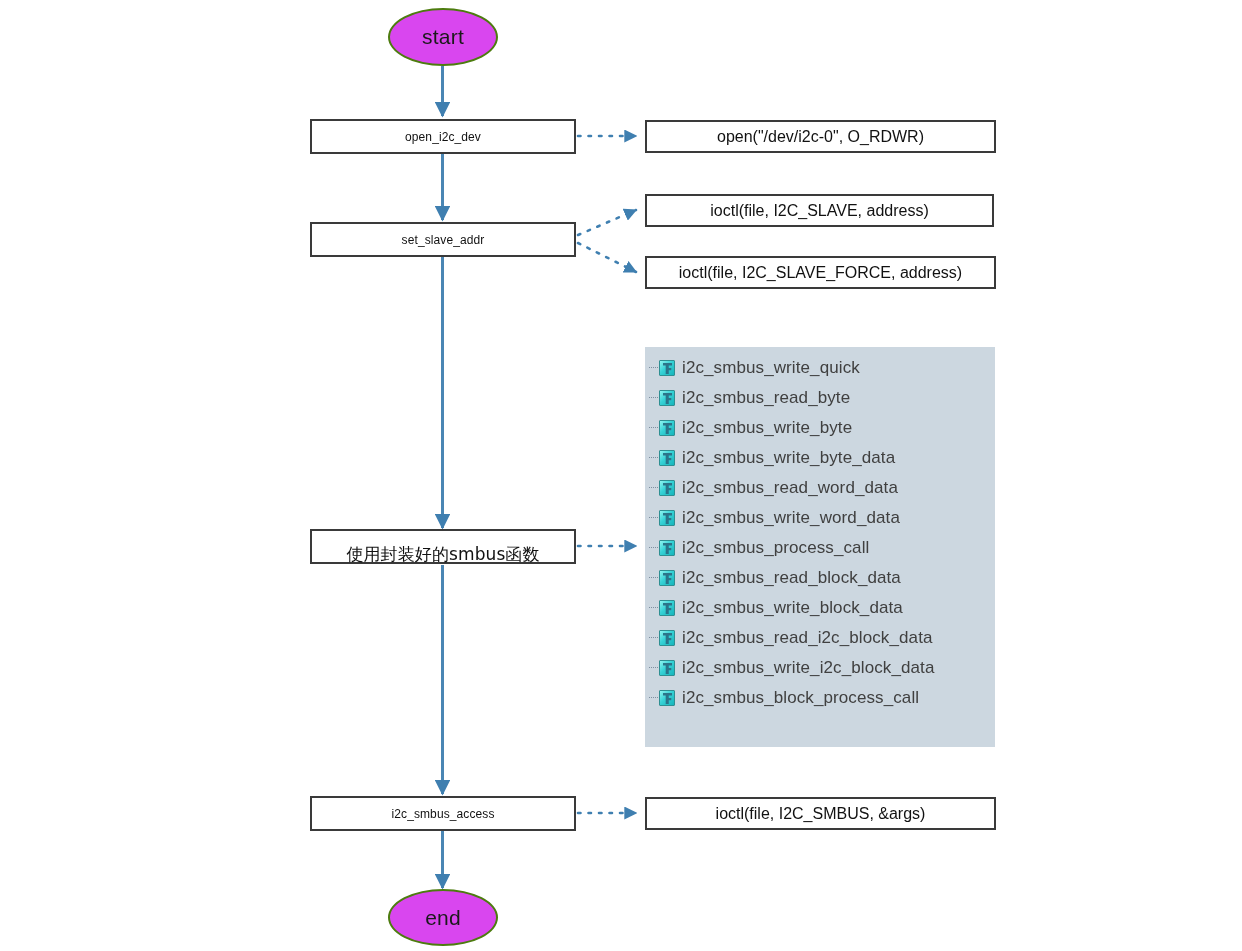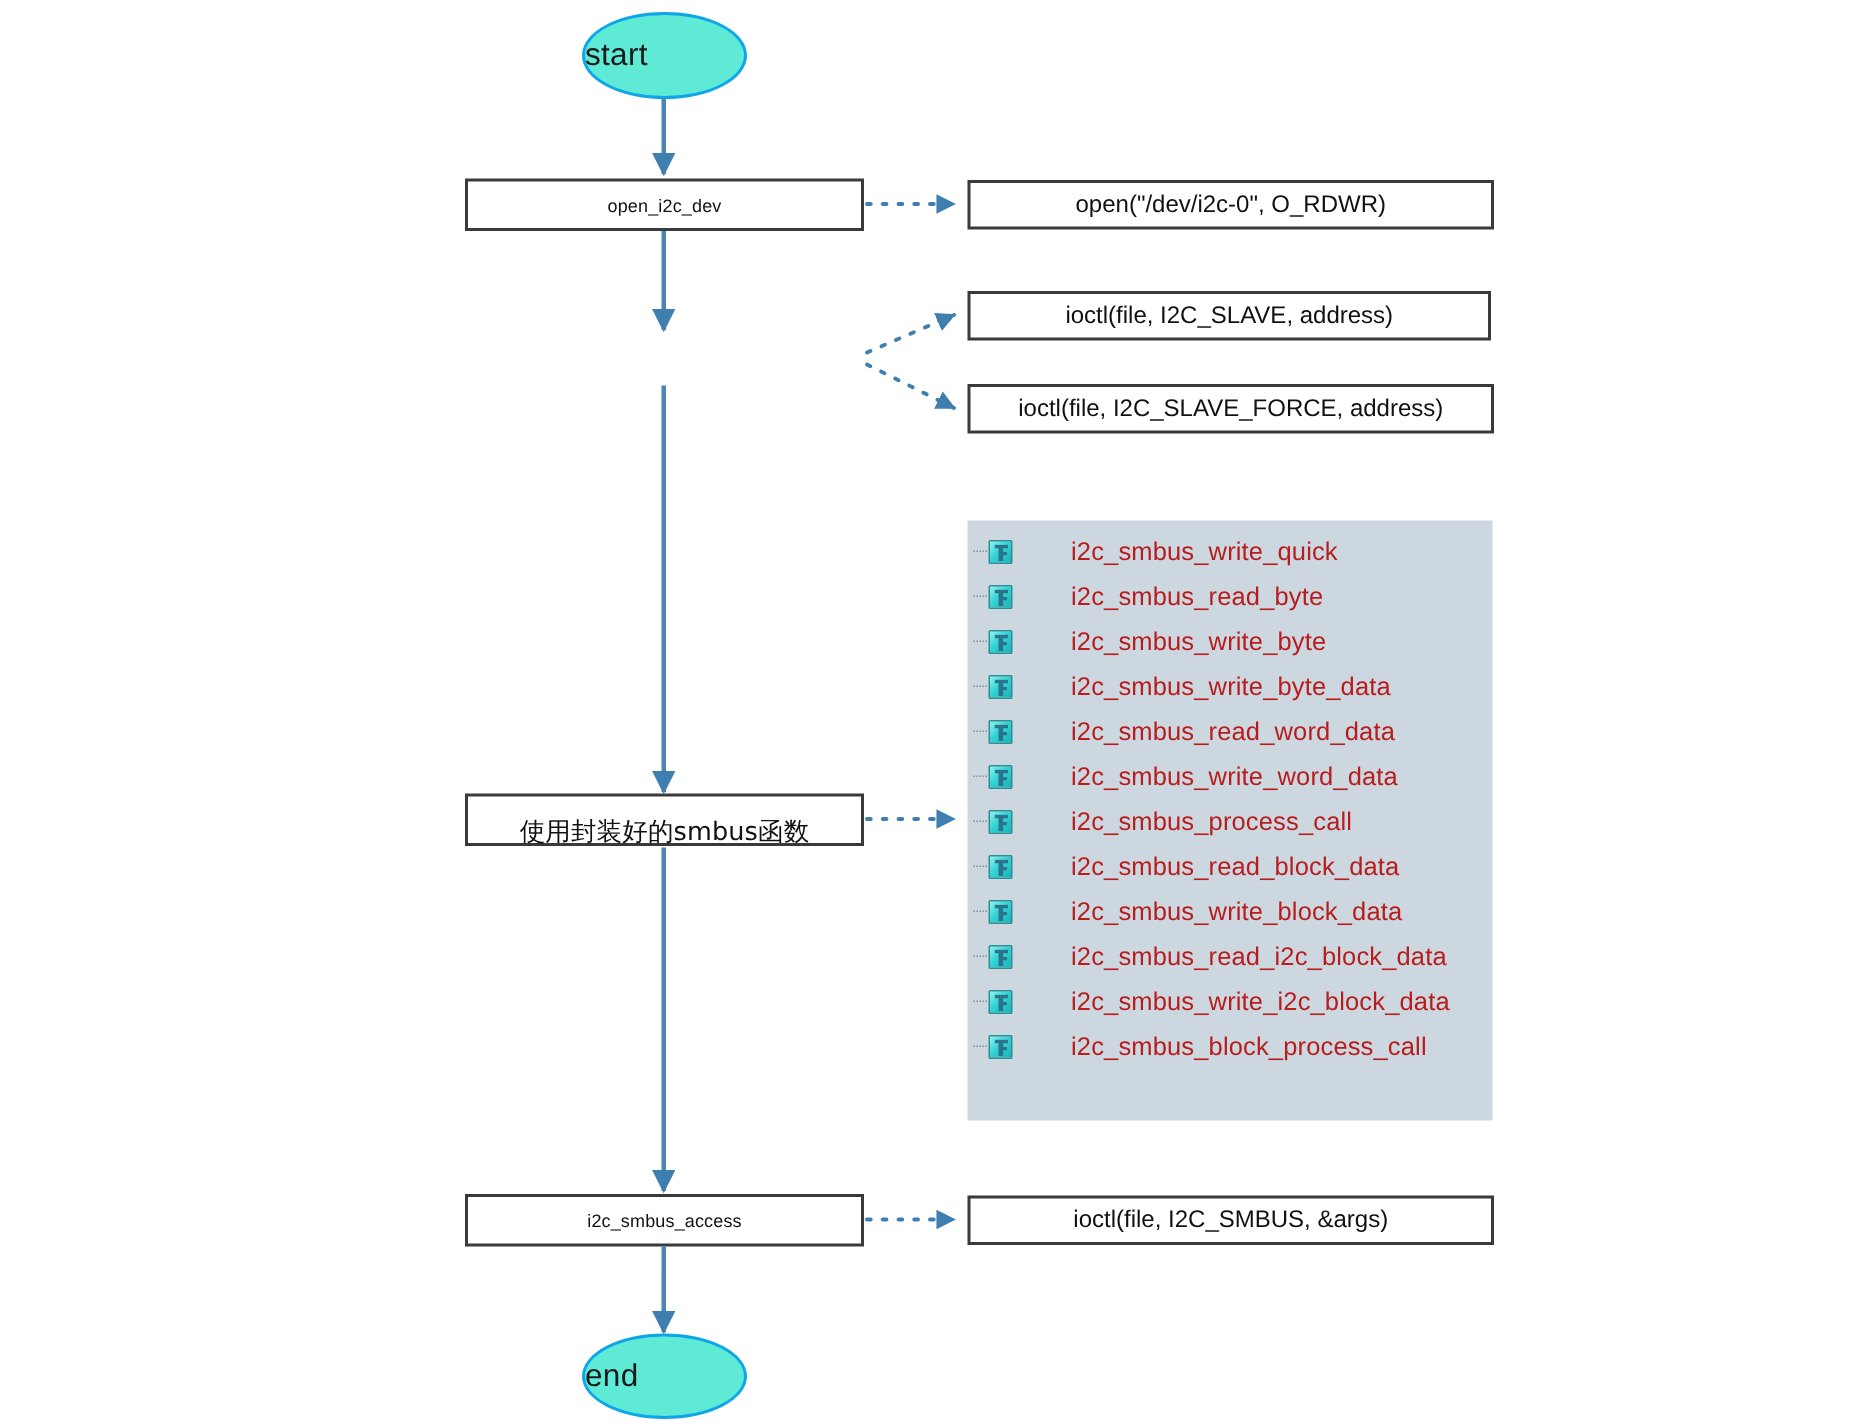--- a/index.html
+++ b/index.html
@@ -23,25 +23,26 @@
     top: 0;
     width: 1242px;
     height: 951px;
     pointer-events: none;
   }
 
   
   .terminator {
     position: absolute;
     box-sizing: border-box;
-    border: 2px solid #0ea5e9;
+    border: 2px solid #4d7c0f;
     border-radius: 50%;
-    background: #5eead4;
-    display: flex;
-    align-items: center;
+    background: #d946ef;
+    display: flex;
+    align-items: center;
+    justify-content: center;
   }
   .terminator span {
     font-size: 21px;
     color: #1a1a1a;
     letter-spacing: 0.2px;
   }
 
   
   .proc {
     position: absolute;
@@ -124,24 +125,23 @@
     top: 2px;
     width: 9px;
     height: 11px;
     background: #2a6f86;
     clip-path: polygon(0 0, 100% 0, 100% 22%, 64% 22%, 64% 45%, 92% 45%,
                        92% 65%, 64% 65%, 64% 100%, 30% 100%, 30% 22%, 0 22%);
     opacity: 0.95;
   }
   .sym-label {
     font-size: 17px;
-    color: #b91c1c;
+    color: #404040;
     white-space: nowrap;
     letter-spacing: 0.1px;
-    margin-left: 32px;
   }
 </style>
 </head>
 <body>
 
 <div id="canvas">
 
   <svg id="edges" viewBox="0 0 1242 951" xmlns="http://www.w3.org/2000/svg">
     <defs>
       <marker id="arrowSolid" viewBox="0 0 10 10" refX="9" refY="5" markerWidth="5.2" markerHeight="5.2" orient="auto-start-reverse">
@@ -170,20 +170,23 @@
   </svg>
 
   <div class="terminator" style="left:388px; top:8px; width:110px; height:58px;">
     <span>start</span>
   </div>
 
   <div class="proc" style="left:310px; top:119px; width:266px; height:35px;">
     <span>open_i2c_dev</span>
   </div>
 
+  <div class="proc" style="left:310px; top:222px; width:266px; height:35px;">
+    <span>set_slave_addr</span>
+  </div>
 
   <div class="proc cjk" style="left:310px; top:529px; width:266px; height:35px;">
     <span>使用封装好的smbus函数</span>
   </div>
 
   <div class="proc" style="left:310px; top:796px; width:266px; height:35px;">
     <span>i2c_smbus_access</span>
   </div>
 
   <div class="terminator" style="left:388px; top:889px; width:110px; height:57px;">

